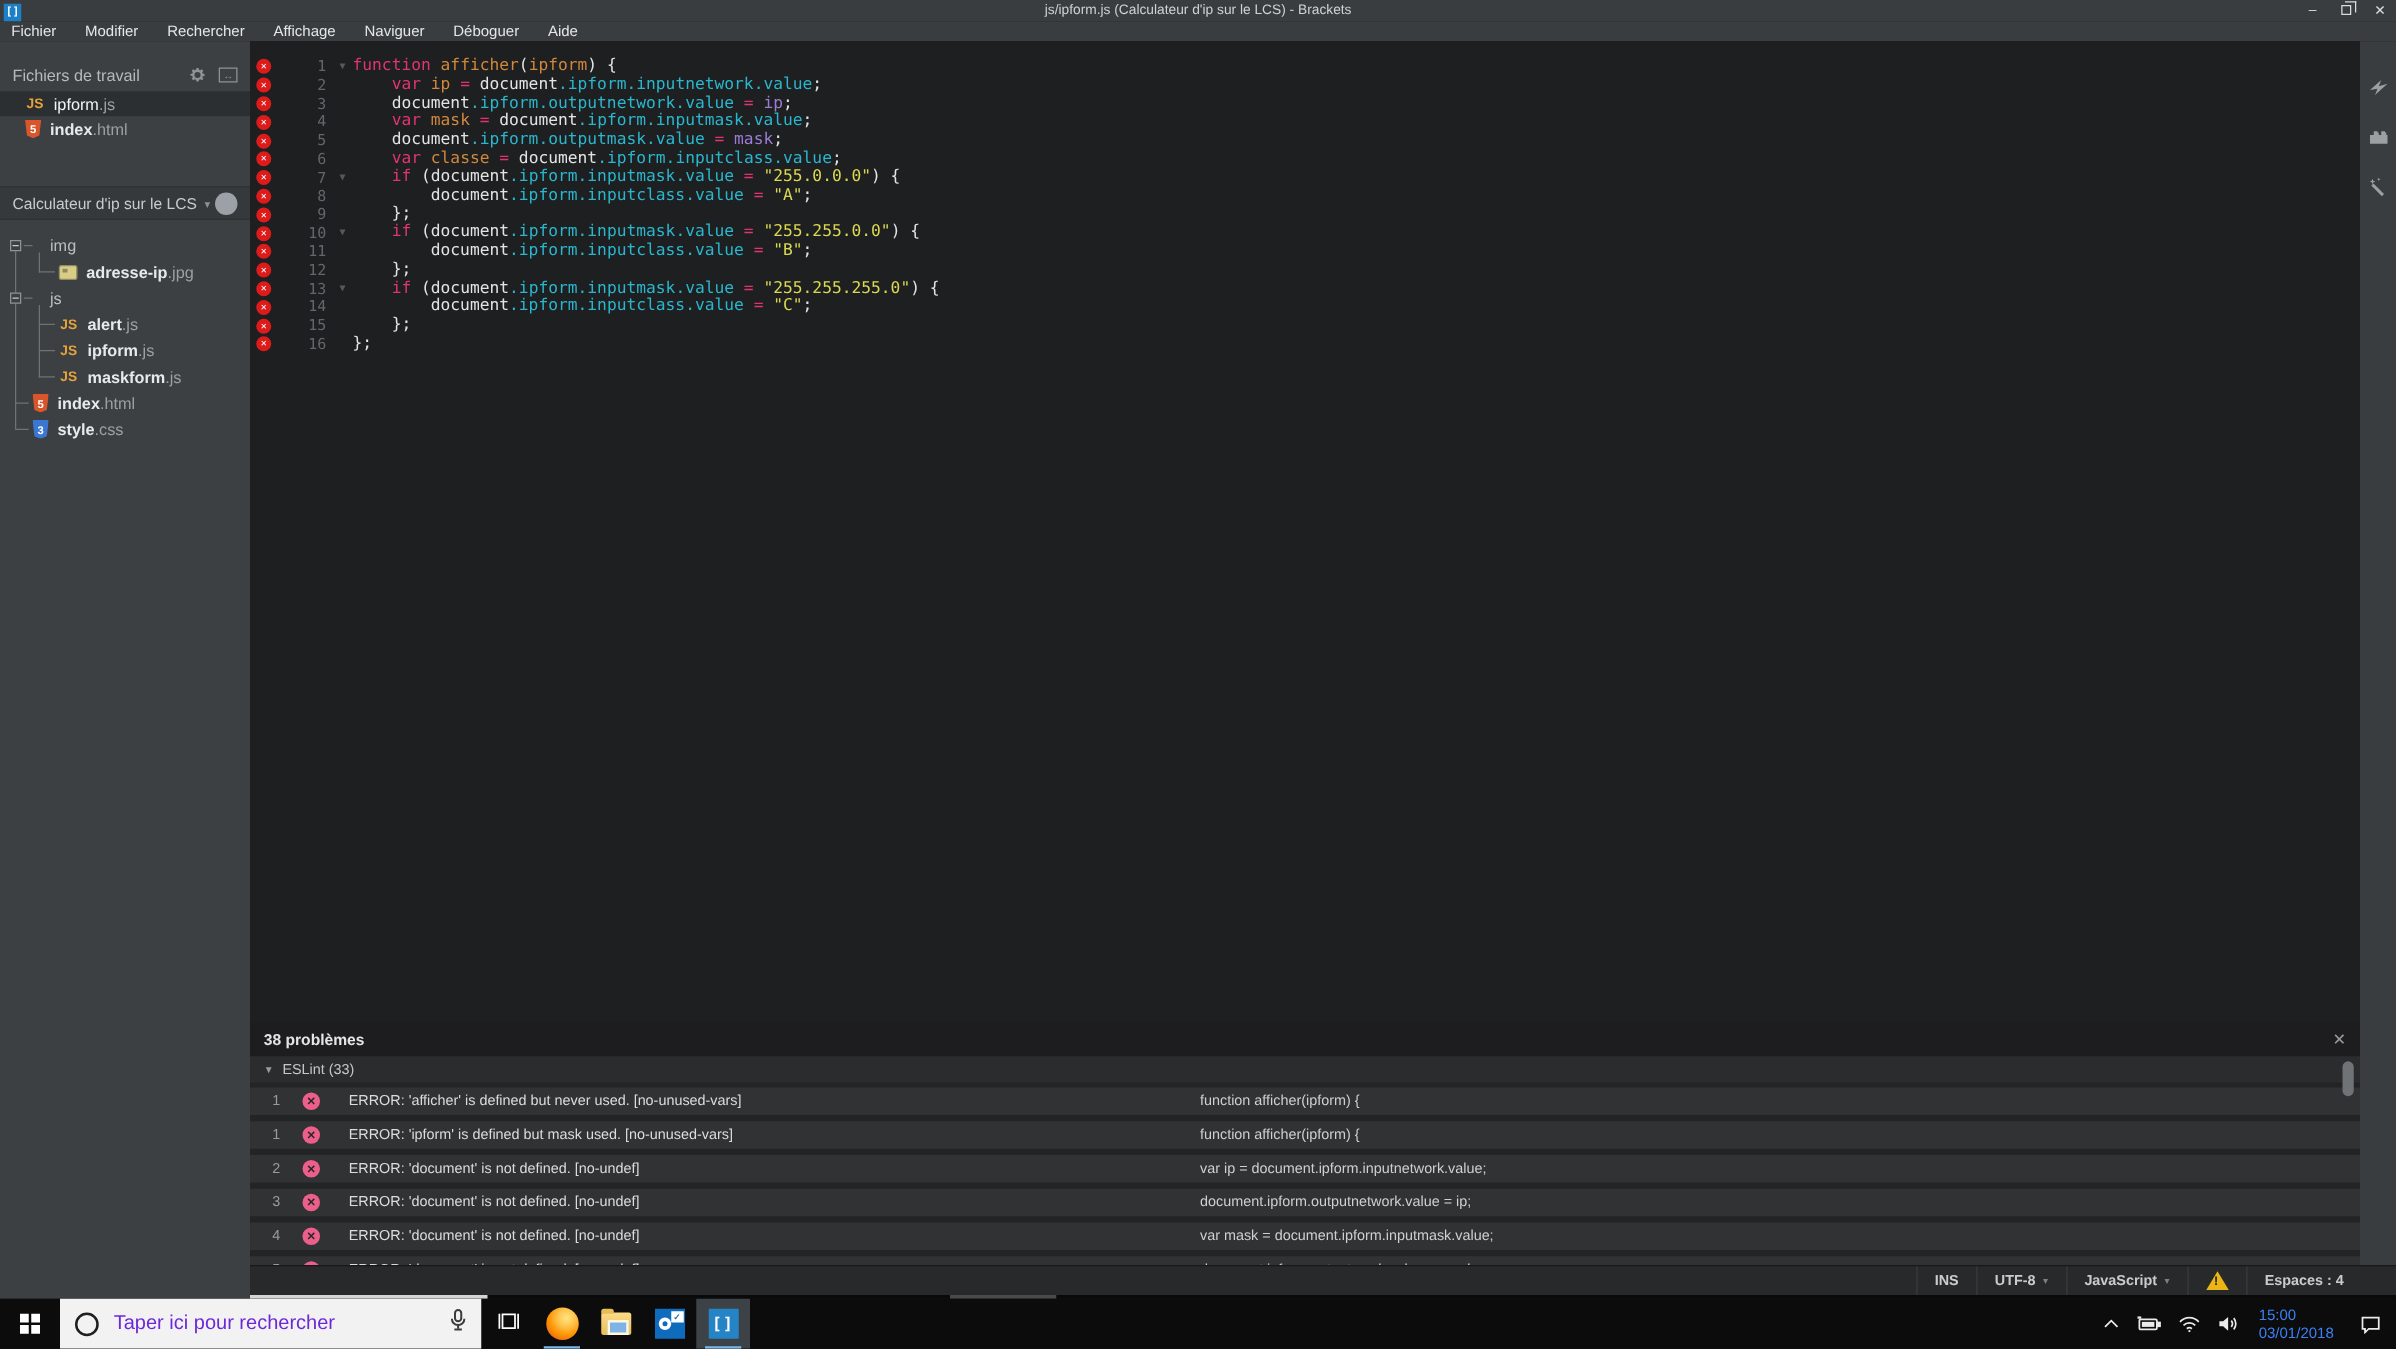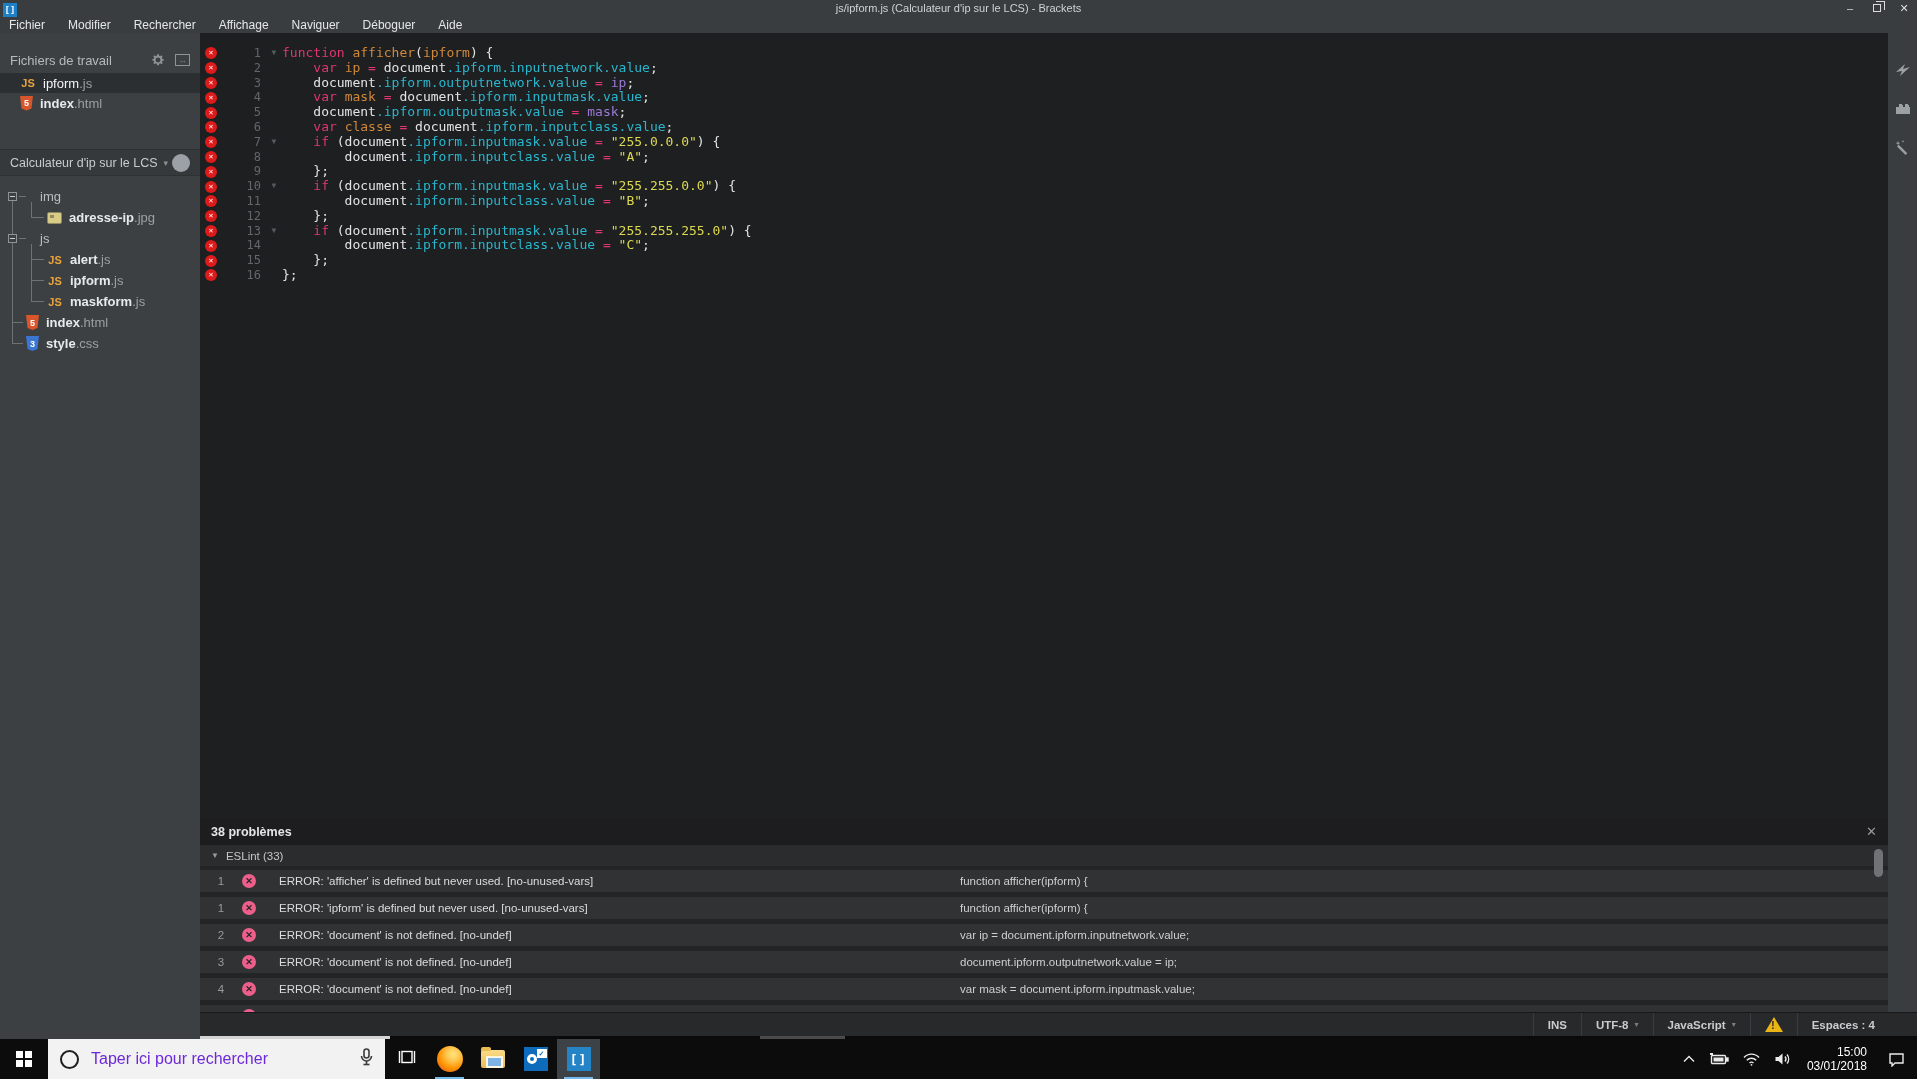--- a/index.html
+++ b/index.html
@@ -139,21 +139,21 @@
   .icon-folder:after { content:""; position:absolute; left:5px; top:6px; width:13px; height:8px; background:#7fb2e5; border:2px solid #fff7e0; }
   .icon-outlook { width:24px; height:24px; background:#0f6cbd; position:relative; }
   .icon-outlook .o-ring { position:absolute; left:3px; top:7px; width:10px; height:10px; border:3px solid #fff; border-radius:50%; }
   .icon-outlook .o-flag { position:absolute; right:1px; top:2px; width:10px; height:9px; background:#fff; color:#0f6cbd;
     font-size:7px; font-weight:bold; display:flex; align-items:center; justify-content:center; }
   .icon-brackets { width:24px; height:24px; background:#2484c6; color:#fff; font-family:"DejaVu Sans Mono",monospace;
     font-size:13px; font-weight:bold; display:flex; align-items:center; justify-content:center; letter-spacing:1px; }
   .tb-tray { margin-left:auto; display:flex; align-items:center; }
   .tray-item { padding:0 7px; display:flex; align-items:center; justify-content:center; height:100%; }
   .tray-item svg { stroke:#eaeaea; fill:none; stroke-width:1.4; }
-  .tray-clock { display:flex; flex-direction:column; align-items:flex-end; justify-content:center; color:#ffffff;
+  .tray-clock { display:flex; flex-direction:column; align-items:flex-start; justify-content:center; color:#3b82f6;
     font-size:12px; line-height:14px; padding:0 9px; }
 </style>
 </head>
 <body>
 
 <div class="screen">
 
   <div class="window">
 
     <div class="titlebar">
@@ -290,21 +290,21 @@
               <div class="p-rows" id="problem-rows">
                   <div class="p-row">
                     <span class="p-line">1</span>
                     <span class="p-ico">✕</span>
                     <span class="p-msg">ERROR: 'afficher' is defined but never used. [no-unused-vars]</span>
                     <span class="p-code">function afficher(ipform) {</span>
                   </div>
                   <div class="p-row">
                     <span class="p-line">1</span>
                     <span class="p-ico">✕</span>
-                    <span class="p-msg">ERROR: 'ipform' is defined but never used. [no-unused-vars]</span>
+                    <span class="p-msg">ERROR: 'ipform' is defined but mask used. [no-unused-vars]</span>
                     <span class="p-code">function afficher(ipform) {</span>
                   </div>
                   <div class="p-row">
                     <span class="p-line">2</span>
                     <span class="p-ico">✕</span>
                     <span class="p-msg">ERROR: 'document' is not defined. [no-undef]</span>
                     <span class="p-code">var ip = document.ipform.inputnetwork.value;</span>
                   </div>
                   <div class="p-row">
                     <span class="p-line">3</span>

